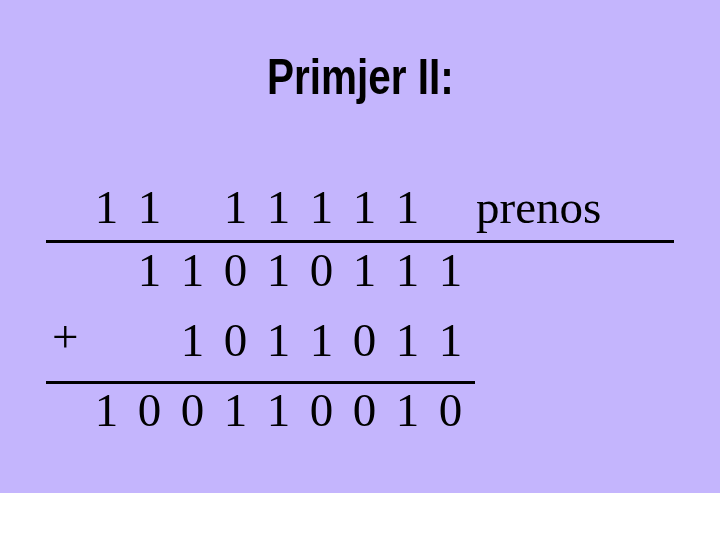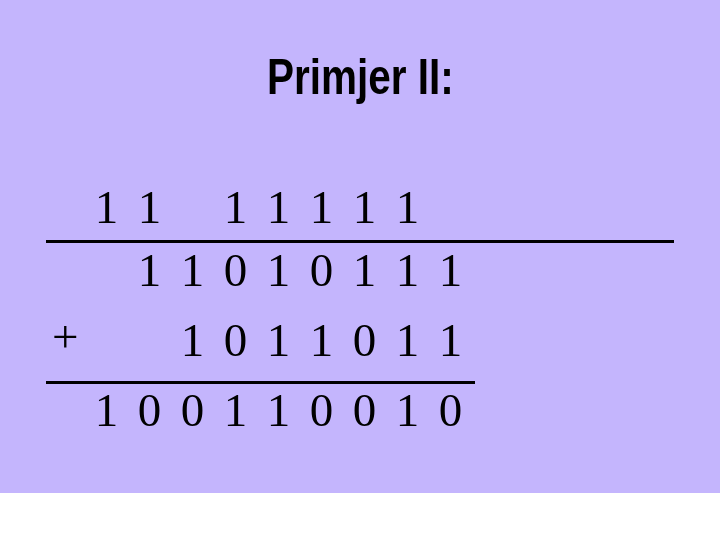--- a/index.html
+++ b/index.html
@@ -89,20 +89,21 @@
       <span class="cell">1</span>
       <span class="cell"></span>
       <span class="cell">1</span>
       <span class="cell">1</span>
       <span class="cell">1</span>
       <span class="cell">1</span>
       <span class="cell">1</span>
       <span class="cell"></span>
     </div>
 
+  <div class="carry-label">prenos</div>
 
   <div class="rule rule-top"></div>
 
   <div class="digit-row row-a">
       <span class="cell"></span>
       <span class="cell">1</span>
       <span class="cell">1</span>
       <span class="cell">0</span>
       <span class="cell">1</span>
       <span class="cell">0</span>

